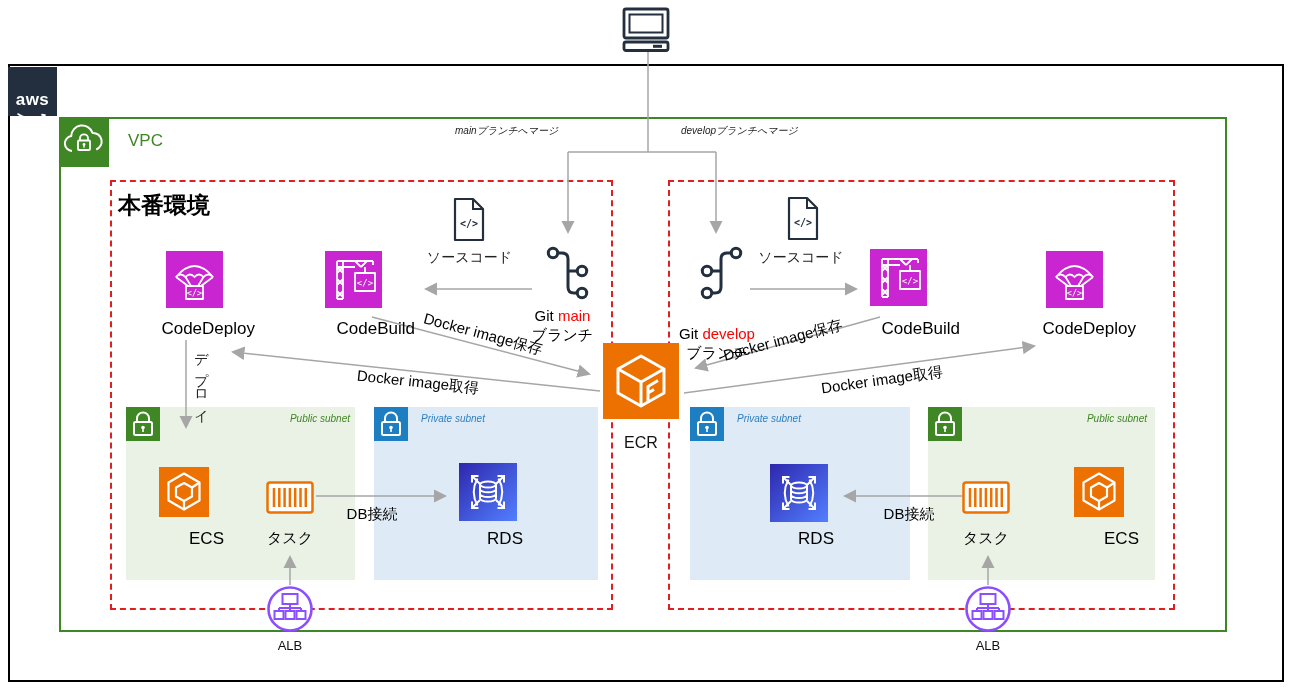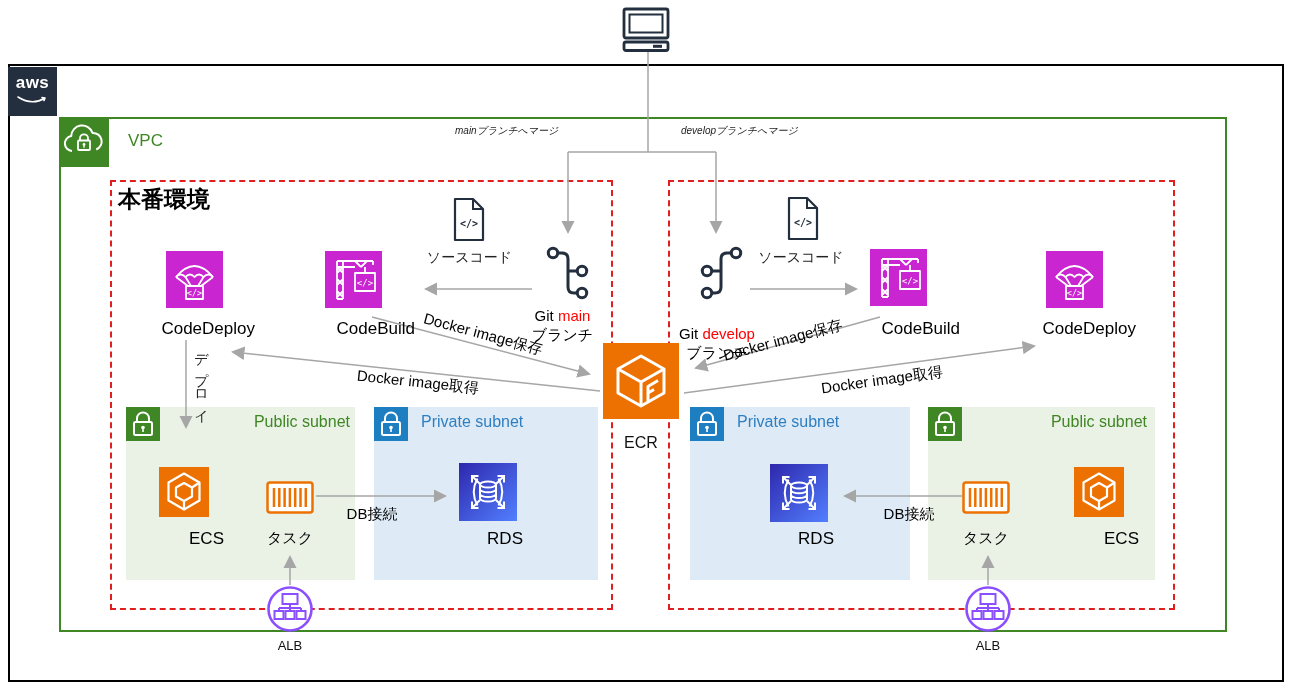--- a/index.html
+++ b/index.html
@@ -7,50 +7,50 @@
   #canvas {
     position:relative; width:1292px; height:688px; background:#fff;
     font-family:"Liberation Sans","DejaVu Sans",sans-serif; color:#111;
     overflow:hidden;
   }
   .abs { position:absolute; }
   .z1 { z-index:1; } .z2 { z-index:2; } .z3 { z-index:3; } .z4 { z-index:4; }
 
   .outer-border { left:8px; top:64px; width:1276px; height:618px; border:2px solid #000; }
   .aws-logo { left:8px; top:67px; width:49px; height:49px; background:#232F3E; color:#fff; text-align:center; }
-  .aws-logo .aws-word { font-size:17px; font-weight:bold; letter-spacing:0.5px; margin-top:6px; }
+  .aws-logo .aws-word { font-size:17px; font-weight:bold; letter-spacing:0.5px; margin-top:23px; }
   .vpc-rect { left:59px; top:117px; width:1168px; height:515px; border:2px solid #3F8624; }
   .vpc-icon { left:59px; top:117px; width:50px; height:50px; background:#3F8624; }
   .vpc-label { left:128px; top:131px; font-size:17px; color:#3F8624; }
 
   .env-box { border:2px dashed #E02020; }
   .prod-box { left:110px; top:180px; width:503px; height:430px; }
   .stag-box { left:668px; top:180px; width:507px; height:430px; }
   .env-title { font-size:23px; font-weight:bold; color:#000; }
-  .prod-title { left:118px; top:184px; }
+  .prod-title { left:118px; top:190px; }
   .stag-title { left:950px; top:190px; width:218px; text-align:right; }
 
   .pc-label { left:676px; top:13px; width:88px; text-align:center; font-size:15px; line-height:1.35; }
   .merge-label { font-size:10px; color:#222;font-style:italic; }
   .merge-main { left:455px; top:124px; }
   .merge-develop { left:681px; top:124px; }
 
   .svc-label { font-size:17px; text-align:right; color:#000; }
   .small-label { font-size:15px; text-align:center; color:#000; }
   .jp-label { font-size:14px; text-align:center; color:#222; }
 
   .git-label { font-size:15px; text-align:center; line-height:1.25; color:#000; }
   .git-label .branch-red { color:#FF0000; }
 
   .rot { transform-origin:center center; }
 
   .subnet { height:173px; }
   .subnet-public { background:#EAF2E6; }
   .subnet-private { background:#DEEBF6; }
-  .subnet-label { font-size:16px; }
+  .subnet-label { font-size:10px;font-style:italic; }
   .subnet-label.public { color:#3F8624; }
   .subnet-label.private { color:#2E7FC2;margin-left:7px; }
 
   .deploy-vert { writing-mode:vertical-rl; text-orientation:upright; font-size:14px; letter-spacing:3px; color:#222; }
 
   .ecr-label { font-size:16px; text-align:center; }
   .alb-label { font-size:13px; text-align:center; }
 </style>
 </head>
 <body>

